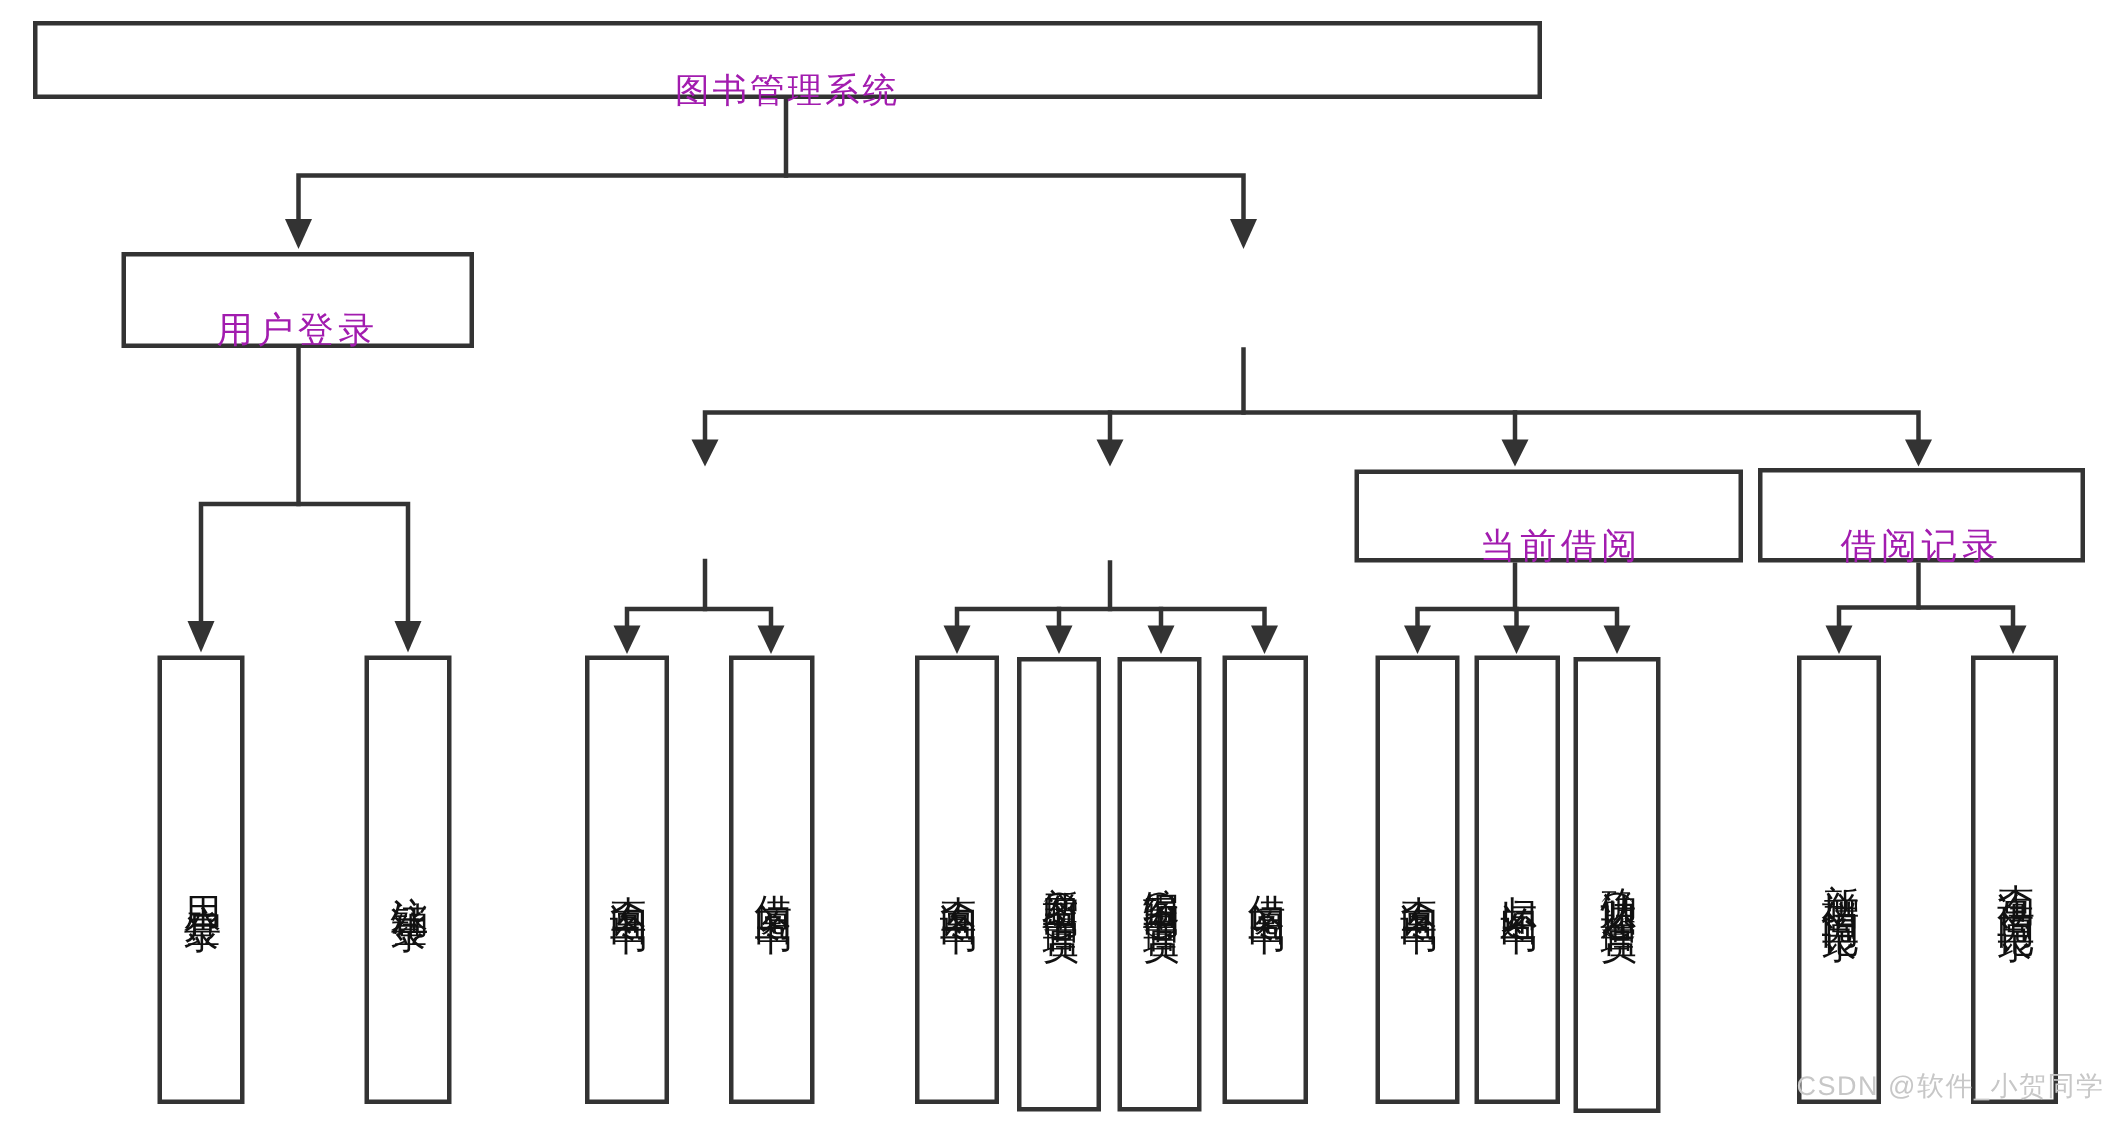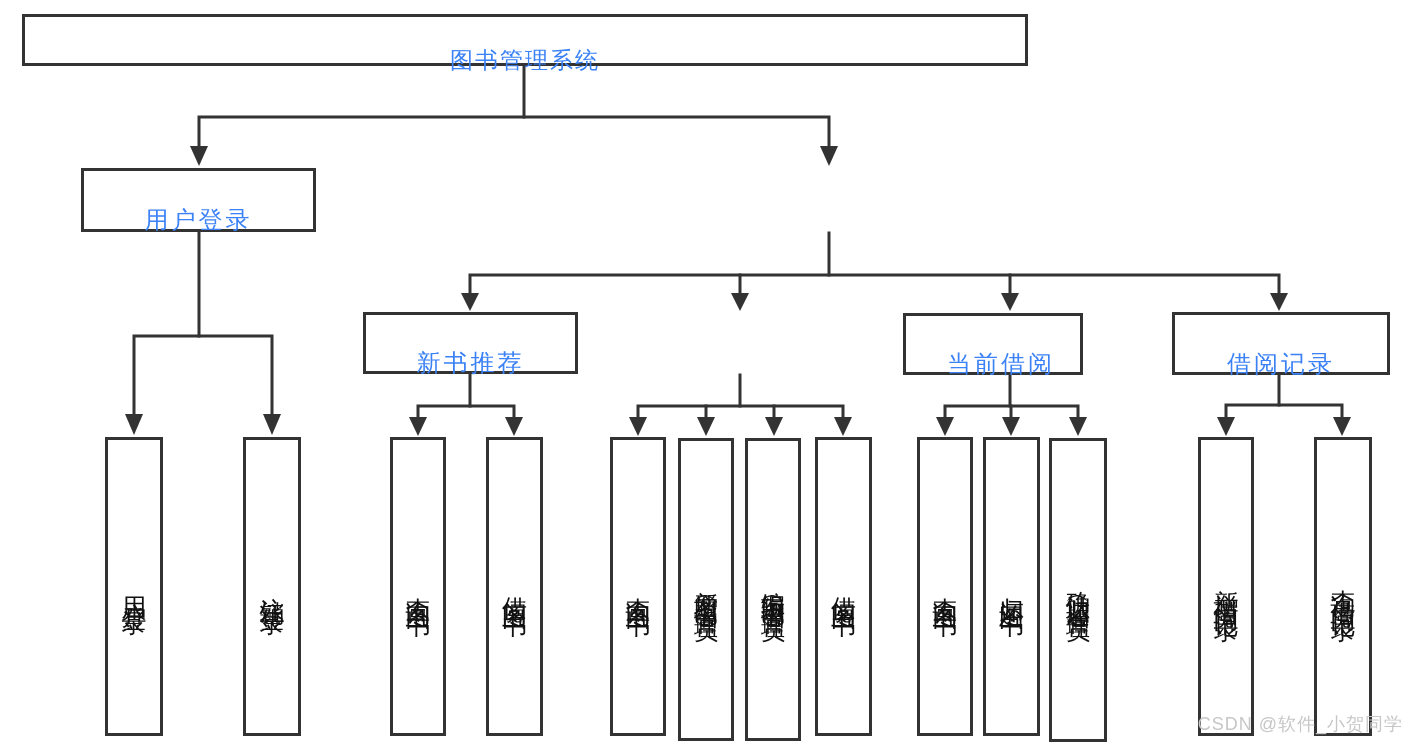--- a/index.html
+++ b/index.html
@@ -29,21 +29,21 @@
     border: 3px solid #333333;
     display: flex;
     align-items: center;
     justify-content: center;
     color: #111111;
   }
   .box.h span {
     font-size: 24px;
     letter-spacing: 3px;
     white-space: nowrap;
-    color: #3b82f6;
+    color: #a21caf;
     margin-top: 40px;
   }
   .box.root span {
     font-size: 23px;
     letter-spacing: 2px;
   }
   .box.v span {
     writing-mode: vertical-rl;
     text-orientation: mixed;
     font-size: 25px;
@@ -123,24 +123,21 @@
   </svg>
 
   <div class="box h root" style="left:22px; top:14px; width:1006px; height:52px;">
     <span>图书管理系统</span>
   </div>
 
   <div class="box h" style="left:81px; top:168px; width:235px; height:64px;">
     <span>用户登录</span>
   </div>
 
-  <div class="box h" style="left:363px; top:312px; width:215px; height:62px;">
-    <span>新书推荐</span>
-  </div>
-  <div class="box h" style="left:903px; top:313px; width:180px; height:62px;padding-left:16px;">
+  <div class="box h" style="left:903px; top:313px; width:259px; height:62px;padding-left:16px;">
     <span>当前借阅</span>
   </div>
   <div class="box h" style="left:1172px; top:312px; width:218px; height:63px;">
     <span>借阅记录</span>
   </div>
 
   <div class="box v" style="left:105px; top:437px; width:58px; height:299px;">
     <span>用户登录</span>
   </div>
   <div class="box v" style="left:243px; top:437px; width:58px; height:299px;">

